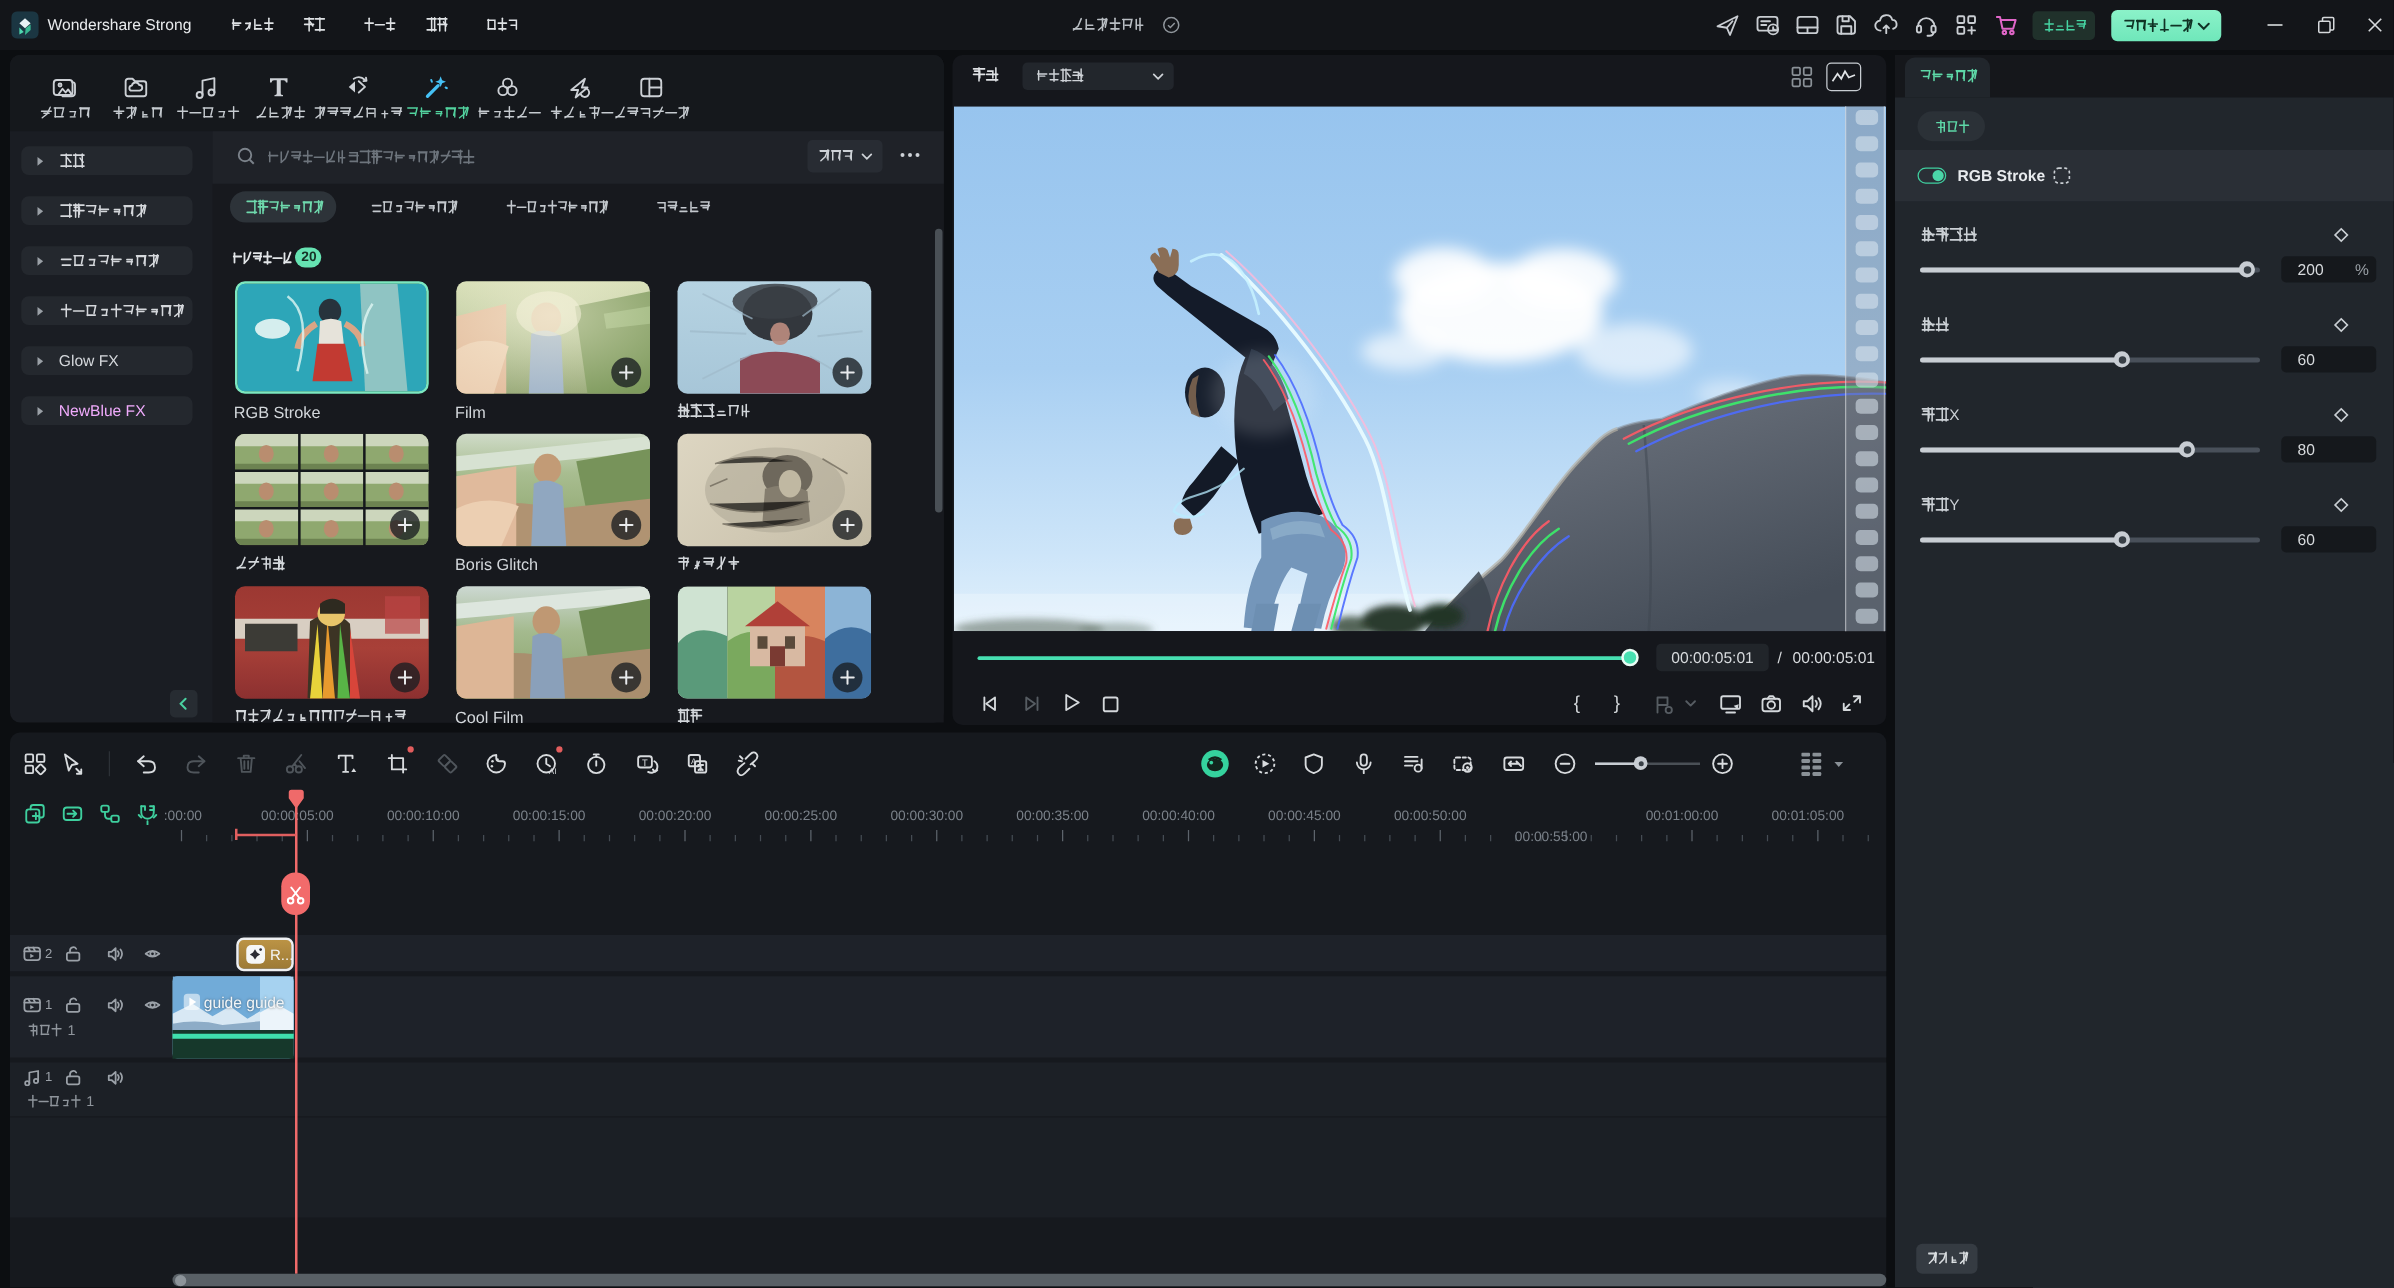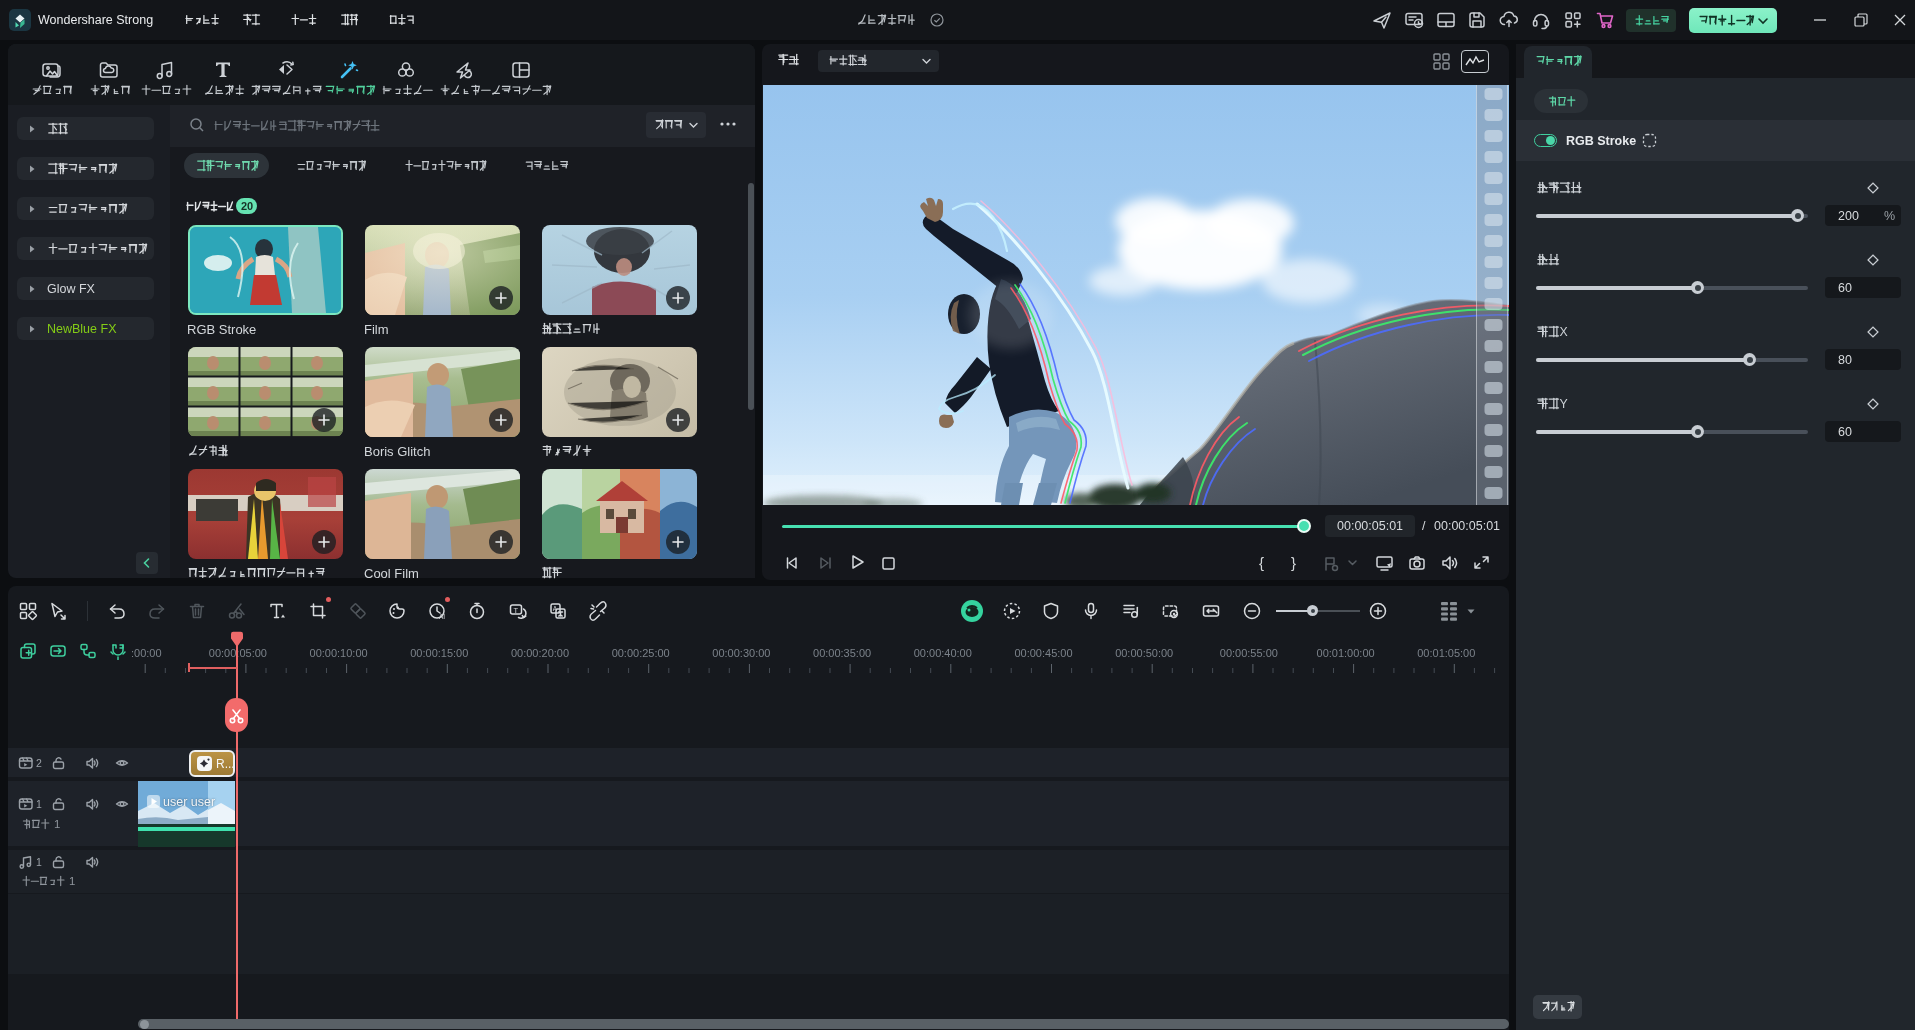--- a/index.html
+++ b/index.html
@@ -542,21 +542,21 @@
         <path d="M2 1.5 L6.5 5 L2 8.5 Z" fill="#9aa0a6"></path>
       </svg>
     </div>
     <div style="position:absolute;left:47px;top:281.5px;font-size:12.5px;color:#d5d8dc;white-space:nowrap;">Glow FX</div>
     <div style="position:absolute;left:17px;top:317px;width:137px;height:23px;background:#24282e;border-radius:6px"></div>
     <div style="position:absolute;left:28px;top:324px;">
       <svg width="8" height="10" viewBox="0 0 8 10" style="display:block">
         <path d="M2 1.5 L6.5 5 L2 8.5 Z" fill="#9aa0a6"></path>
       </svg>
     </div>
-    <div style="position:absolute;left:47px;top:321.5px;font-size:12.5px;color:#84cc16;white-space:nowrap;">NewBlue FX</div>
+    <div style="position:absolute;left:47px;top:321.5px;font-size:12.5px;color:#f0abfc;white-space:nowrap;">NewBlue FX</div>
     <div style="position:absolute;left:136px;top:552px;width:22px;height:22px;background:#272c32;border-radius:4px"></div>
     <div style="position:absolute;left:141px;top:557px;">
       <svg width="12" height="12" viewBox="0 0 12 12" style="display:block">
         <path d="M7.5 2 L3.5 6 L7.5 10" stroke="#4ad1a0" stroke-width="1.6" fill="none" stroke-linecap="round"></path>
       </svg>
     </div>
     <div style="position:absolute;left:170px;top:105px;width:585px;height:473px;background:#17191e"></div>
     <div style="position:absolute;left:170px;top:105px;width:585px;height:42px;background:#1f2228"></div>
     <div style="position:absolute;left:189px;top:117px;">
       <svg width="16" height="16" viewBox="0 0 16 16" style="display:block">
@@ -1724,21 +1724,21 @@
     <div style="position:absolute;left:204.9px;top:647px;font-size:11px;color:#7b828a;width:66px;text-align:center">00:00:05:00</div>
     <div style="position:absolute;left:305.6px;top:647px;font-size:11px;color:#7b828a;width:66px;text-align:center">00:00:10:00</div>
     <div style="position:absolute;left:406.3px;top:647px;font-size:11px;color:#7b828a;width:66px;text-align:center">00:00:15:00</div>
     <div style="position:absolute;left:507px;top:647px;font-size:11px;color:#7b828a;width:66px;text-align:center">00:00:20:00</div>
     <div style="position:absolute;left:607.7px;top:647px;font-size:11px;color:#7b828a;width:66px;text-align:center">00:00:25:00</div>
     <div style="position:absolute;left:708.4px;top:647px;font-size:11px;color:#7b828a;width:66px;text-align:center">00:00:30:00</div>
     <div style="position:absolute;left:809.1px;top:647px;font-size:11px;color:#7b828a;width:66px;text-align:center">00:00:35:00</div>
     <div style="position:absolute;left:909.8px;top:647px;font-size:11px;color:#7b828a;width:66px;text-align:center">00:00:40:00</div>
     <div style="position:absolute;left:1010.5px;top:647px;font-size:11px;color:#7b828a;width:66px;text-align:center">00:00:45:00</div>
     <div style="position:absolute;left:1111.2px;top:647px;font-size:11px;color:#7b828a;width:66px;text-align:center">00:00:50:00</div>
-    <div style="position:absolute;left:1211.9px;top:647px;font-size:11px;color:#7b828a;width:66px;text-align:right">00:00:55:00</div>
+    <div style="position:absolute;left:1211.9px;top:664px;font-size:11px;color:#7b828a;width:66px;text-align:left">00:00:55:00</div>
     <div style="position:absolute;left:1312.6px;top:647px;font-size:11px;color:#7b828a;width:66px;text-align:center">00:01:00:00</div>
     <div style="position:absolute;left:1413.3px;top:647px;font-size:11px;color:#7b828a;width:66px;text-align:center">00:01:05:00</div>
     <div style="position:absolute;left:8px;top:748px;width:1501px;height:29px;background:#1e2229"></div>
     <div style="position:absolute;left:8px;top:781px;width:1501px;height:65px;background:#1e2229"></div>
     <div style="position:absolute;left:8px;top:850px;width:1501px;height:43px;background:#1c2026"></div>
     <div style="position:absolute;left:8px;top:894px;width:1501px;height:80px;background:#1b1f25"></div>
     <div style="position:absolute;left:18px;top:756px;">
       <svg width="15" height="14" viewBox="0 0 15 14" style="display:block">
         <rect x="1.5" y="2" width="12.5" height="10" rx="2.2" stroke="#9ba1a8" stroke-width="1.4" fill="none" stroke-linejoin="round" stroke-linecap="round"></rect>
         <path d="M1.5 5 H14 M4.5 2 L6.2 5 M8.5 2 L10.2 5" stroke="#9ba1a8" stroke-width="1.4" fill="none" stroke-linejoin="round" stroke-linecap="round"></path>
@@ -1846,21 +1846,21 @@
         <path d="M0 43 L0 30 L16 22 L32 32 L46 24 L60 34 L70 28 L70 43 Z" fill="#d8e8f4"></path>
         <path d="M70 43 L70 29 L83 22 L97 30 L97 43 Z" fill="#ecf4fa"></path>
         <path d="M0 43 L0 38 Q20 34 40 39 L70 36 L70 43 Z" fill="#5b83a8" opacity=".6"></path>
       </svg>
     </div>
     <div style="position:absolute;left:147px;top:795px;width:13px;height:13px;background:rgba(255,255,255,.55);border-radius:3px">
       <svg width="13" height="13" viewBox="0 0 13 13" style="display:block">
         <path d="M4.5 3 L10 6.5 L4.5 10 Z" fill="#fff"></path>
       </svg>
     </div>
-    <div style="position:absolute;left:163px;top:795px;font-size:12.5px;color:#f2f5f7;white-space:nowrap;text-shadow:0 0 2px rgba(0,0,0,.5)">user user</div>
+    <div style="position:absolute;left:163px;top:795px;font-size:12.5px;color:#f2f5f7;white-space:nowrap;text-shadow:0 0 2px rgba(0,0,0,.5)">guide guide</div>
     <div style="position:absolute;left:138px;top:824px;width:97px;height:23px;background:#16382b"></div>
     <div style="position:absolute;left:138px;top:827px;width:97px;height:4px;background:#3fe0ad"></div>
     <div style="position:absolute;left:189px;top:750px;width:46px;height:27px;background:linear-gradient(180deg,#bb9345,#9d7a35);border:2px solid #eef0f2;border-radius:6px"></div>
     <div style="position:absolute;left:197px;top:756px;width:15px;height:15px;background:#f5f6f7;border-radius:4px">
       <svg width="15" height="15" viewBox="0 0 15 15" style="display:block">
         <path d="M7 3.4 l1.6 2.5 2.5 1.6 -2.5 1.6 -1.6 2.5 -1.6 -2.5 -2.5 -1.6 2.5 -1.6 Z" fill="#2c2c34"></path>
         <circle cx="11.5" cy="3.6" r="1.1" fill="#2c2c34"></circle>
       </svg>
     </div>
     <div style="position:absolute;left:216px;top:757px;font-size:12px;color:#f5f6f7;white-space:nowrap;">R...</div>

